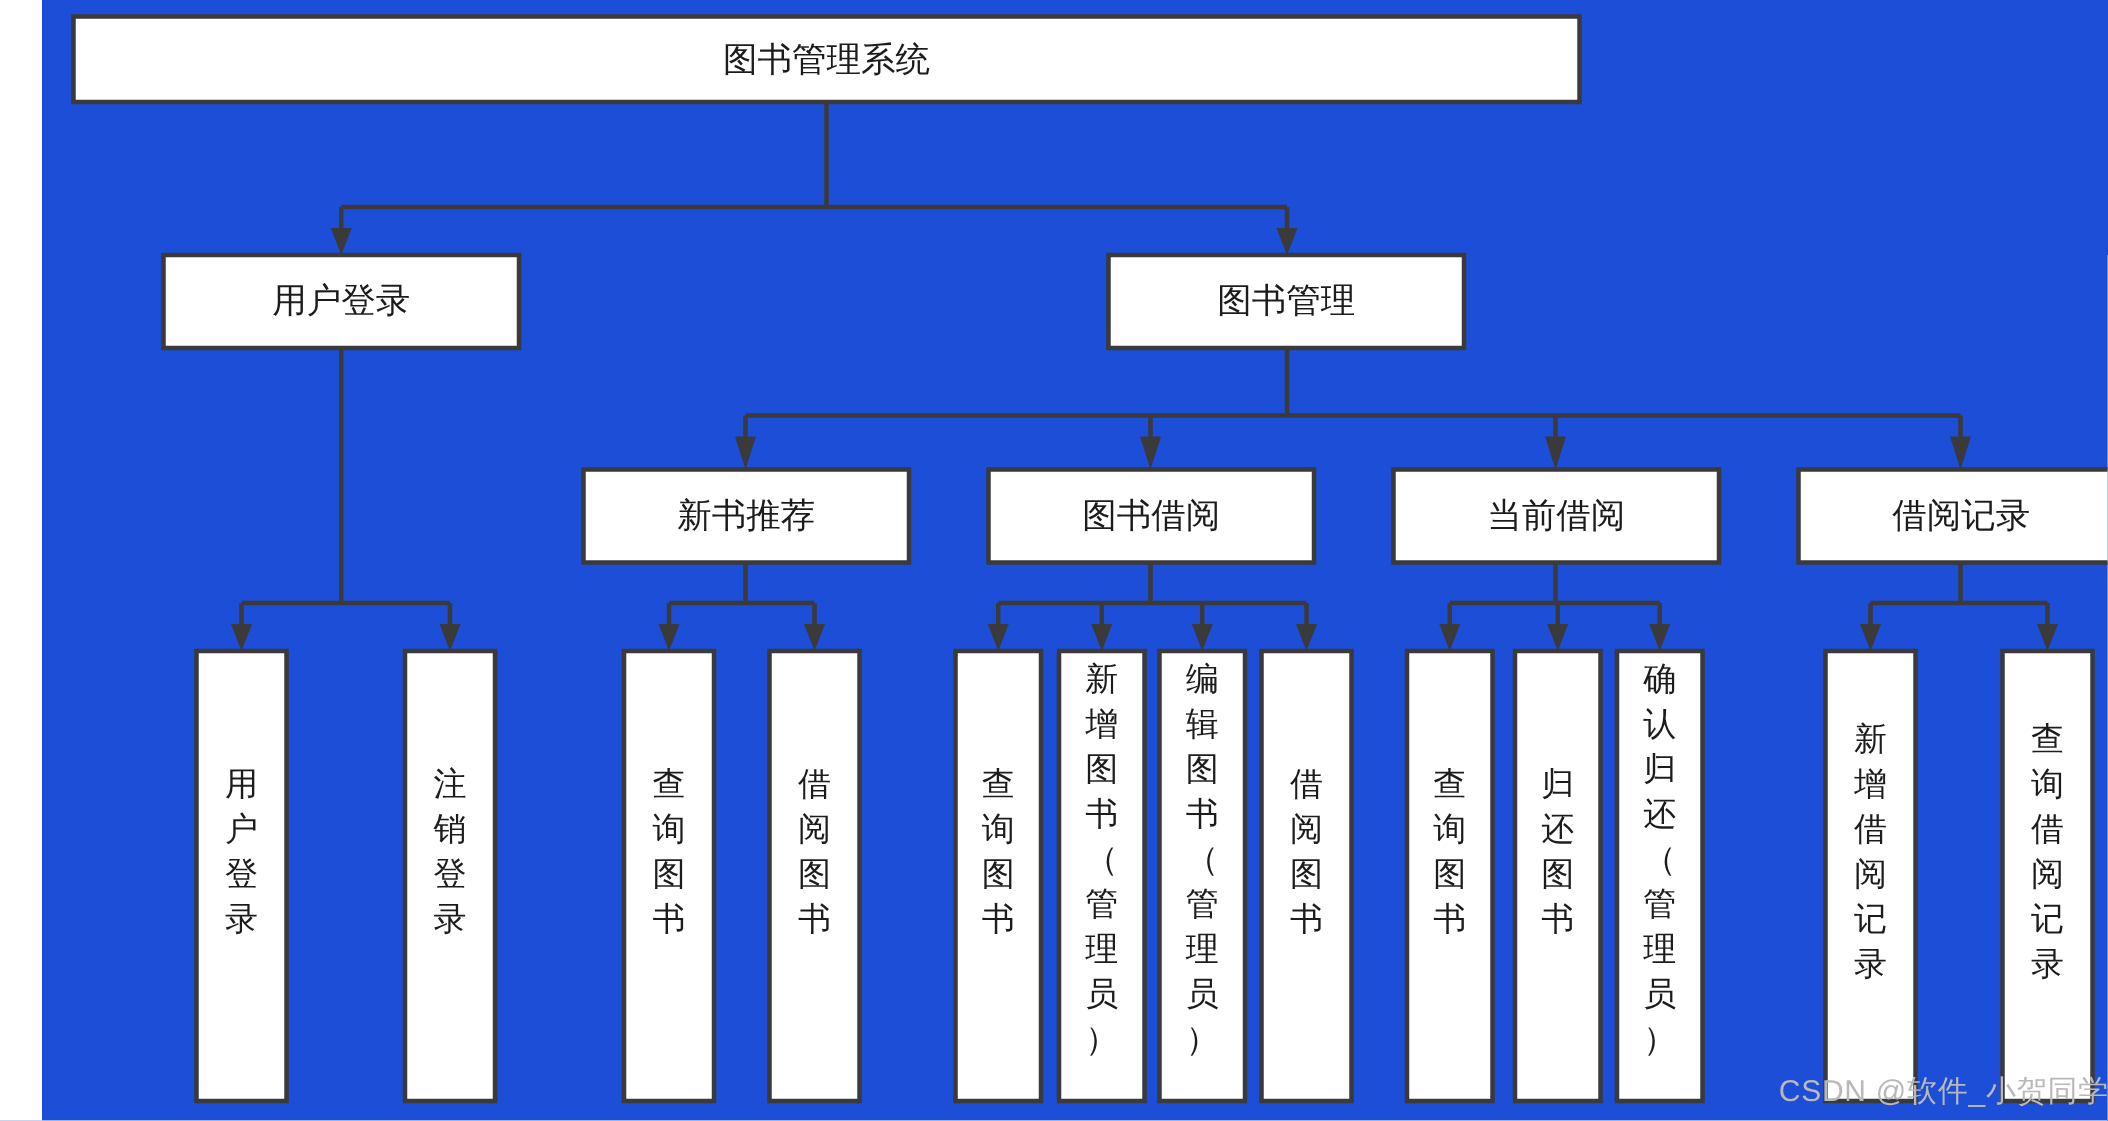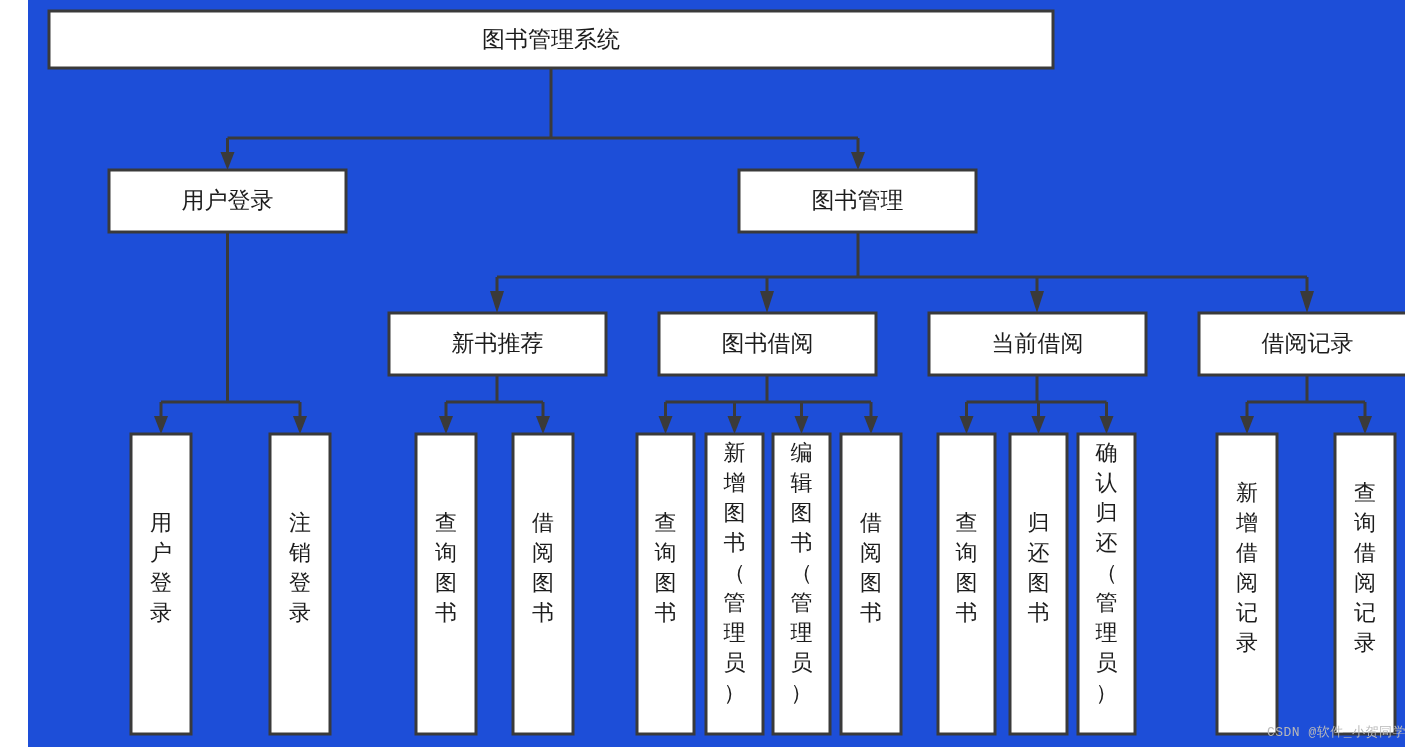--- a/index.html
+++ b/index.html
@@ -49,22 +49,22 @@
   .node-label-v {
     font-family: "Liberation Sans", "DejaVu Sans", sans-serif;
     font-size: 22px;
     fill: #1c1c1c;
     text-anchor: middle;
   }
   .watermark {
     position: absolute;
     right: 27px;
     bottom: 6px;
-    font-family: Liberation Mono, monospace;
-    font-size: 13px;
+    font-family: Liberation Sans, sans-serif;
+    font-size: 20px;
     color: #b9b9b9;
     letter-spacing: 0.5px;
     white-space: nowrap;
     pointer-events: none;
   }
 </style>
 </head>
 <body>
 
 <div id="diagram-root">

